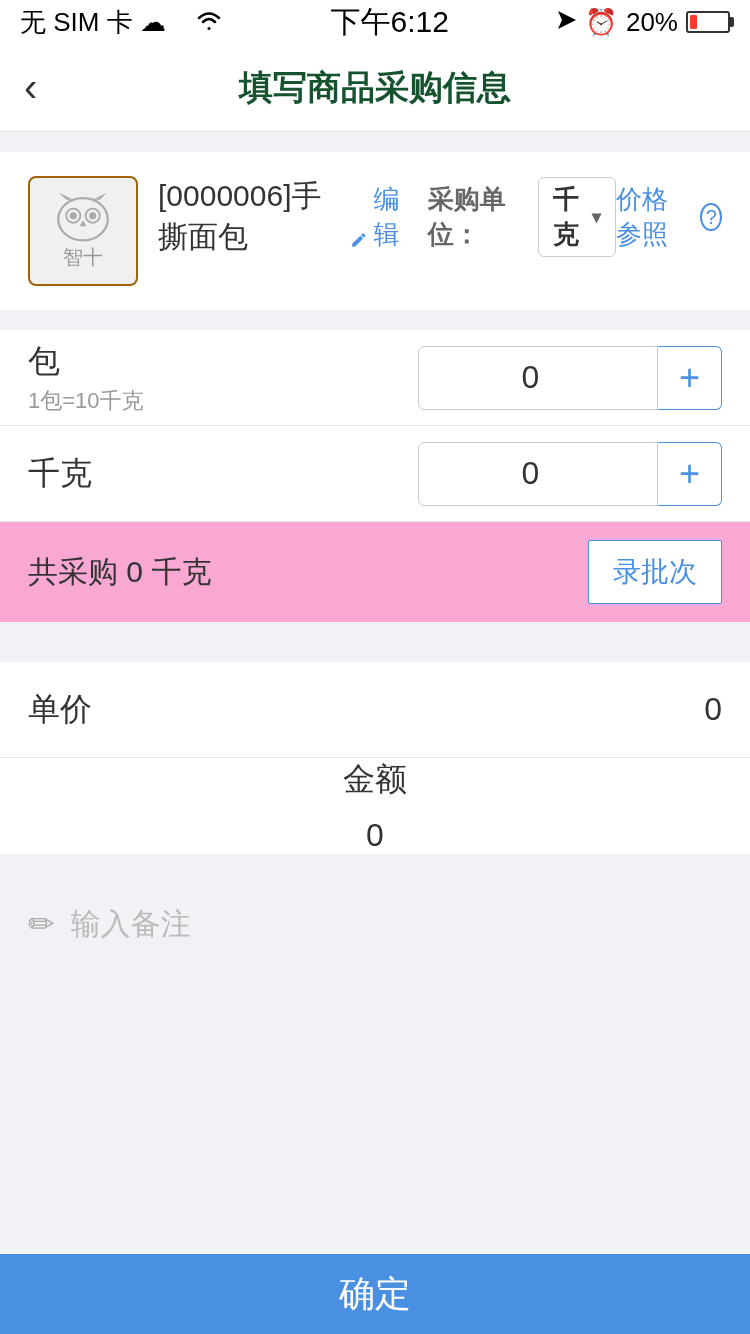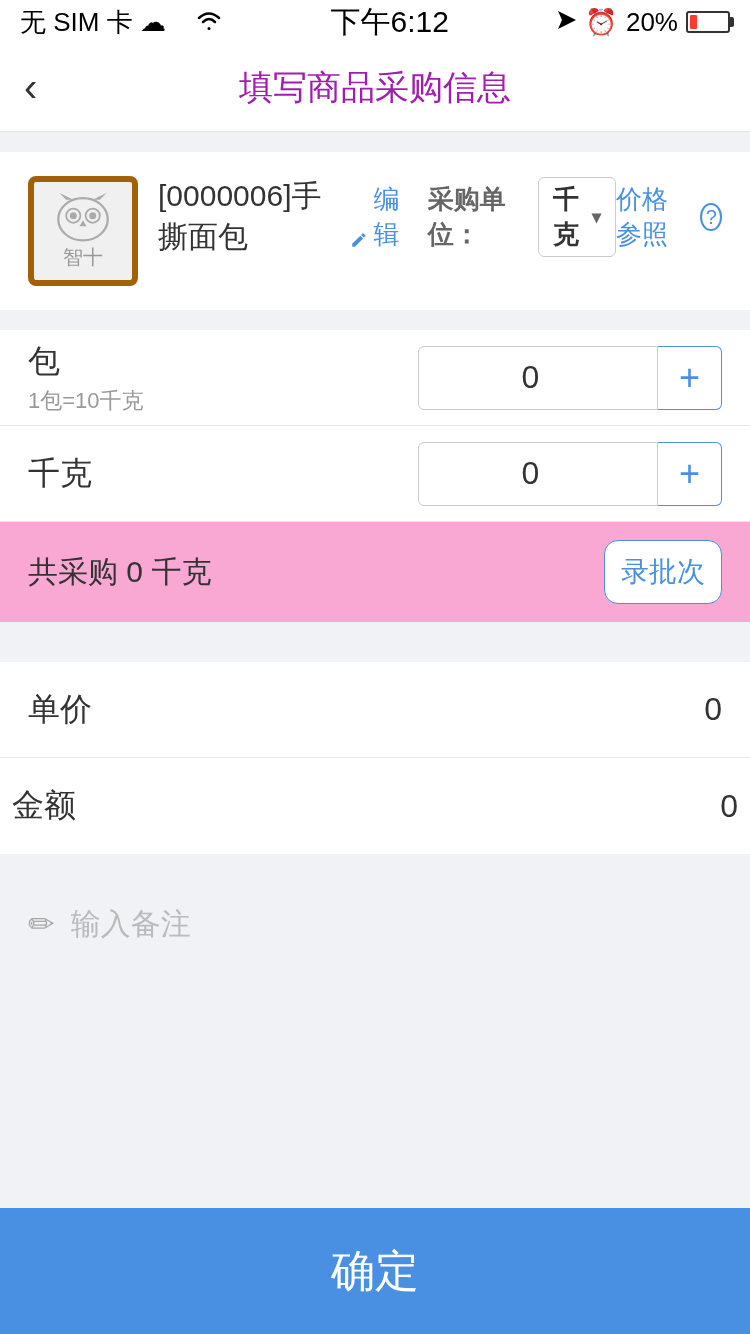--- a/index.html
+++ b/index.html
@@ -84,43 +84,43 @@
       position: absolute;
       left: 24px;
       font-size: 40px;
       color: #333;
       cursor: pointer;
       display: flex;
       align-items: center;
     }
     .nav-title {
       font-size: 34px;
-      font-weight: 400;
-      color: #a21caf;
+      font-weight: 700;
+      color: #14532d;
     }
 
     
     .content {
       background: #f0f2f5;
     }
 
     
     .product-card {
       background: #fff;
       margin-top: 20px;
       padding: 24px 28px;
       display: flex;
       align-items: flex-start;
       gap: 20px;
     }
     .product-image {
       width: 110px;
       height: 110px;
       background: #f0f0f0;
-      border: 6px solid #a16207;
+      border: 2px solid #a16207;
       border-radius: 8px;
       display: flex;
       align-items: center;
       justify-content: center;
       flex-shrink: 0;
     }
     .product-image-logo {
       width: 80px;
       height: 80px;
       display: flex;
@@ -272,22 +272,22 @@
       padding: 0 28px;
       height: 100px;
       background: #f9a8d4;
     }
     .total-text {
       font-size: 30px;
       color: #333;
     }
     .record-batch-btn {
       border: 1px solid #4a90e2;
-      border-radius: 14px;
-      padding: 12px 16px;
+      border-radius: 2px;
+      padding: 12px 24px;
       font-size: 28px;
       color: #4a90e2;
       background: #fff;
       cursor: pointer;
     }
 
     
     .price-section {
       background: #fff;
       margin-top: 20px;
@@ -308,20 +308,21 @@
     .price-value {
       font-size: 32px;
       color: #333;
     }
     .amount-row {
       display: flex;
       align-items: center;
       justify-content: space-between;
       padding: 0 12px;
       height: 96px;
+      flex-direction: column;
     }
 
     
     .notes-section {
       background: #f0f2f5;
       margin-top: 20px;
       padding: 28px;
       display: flex;
       align-items: center;
       gap: 16px;
@@ -339,24 +340,24 @@
     
     .flex-space {
       flex: 1;
       background: #f0f2f5;
       min-height: 200px;
     }
 
     
     .confirm-btn {
       width: 100%;
-      height: 126px;
+      height: 80px;
       background: #4a90e2;
       color: #fff;
-      font-size: 44px;
+      font-size: 36px;
       font-weight: 500;
       display: flex;
       align-items: center;
       justify-content: center;
       cursor: pointer;
       border: none;
       outline: none;
       position: fixed;
       bottom: 0;
       left: 0;

